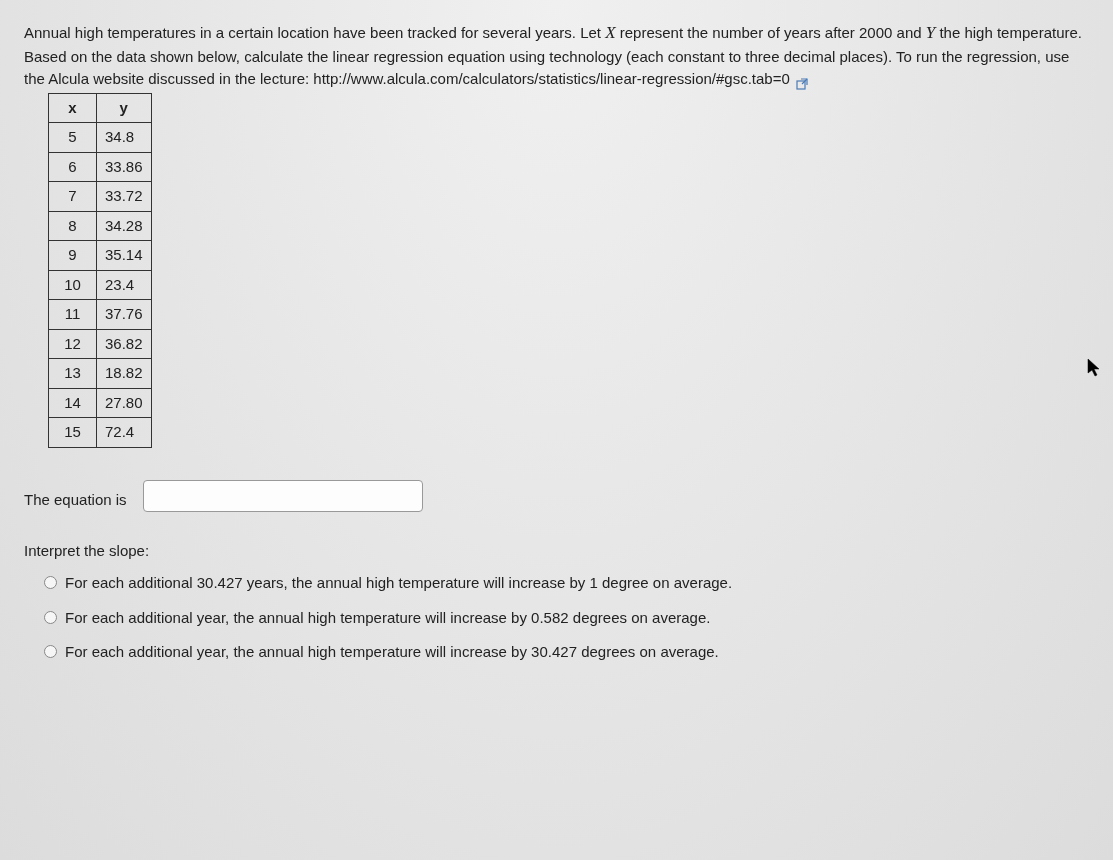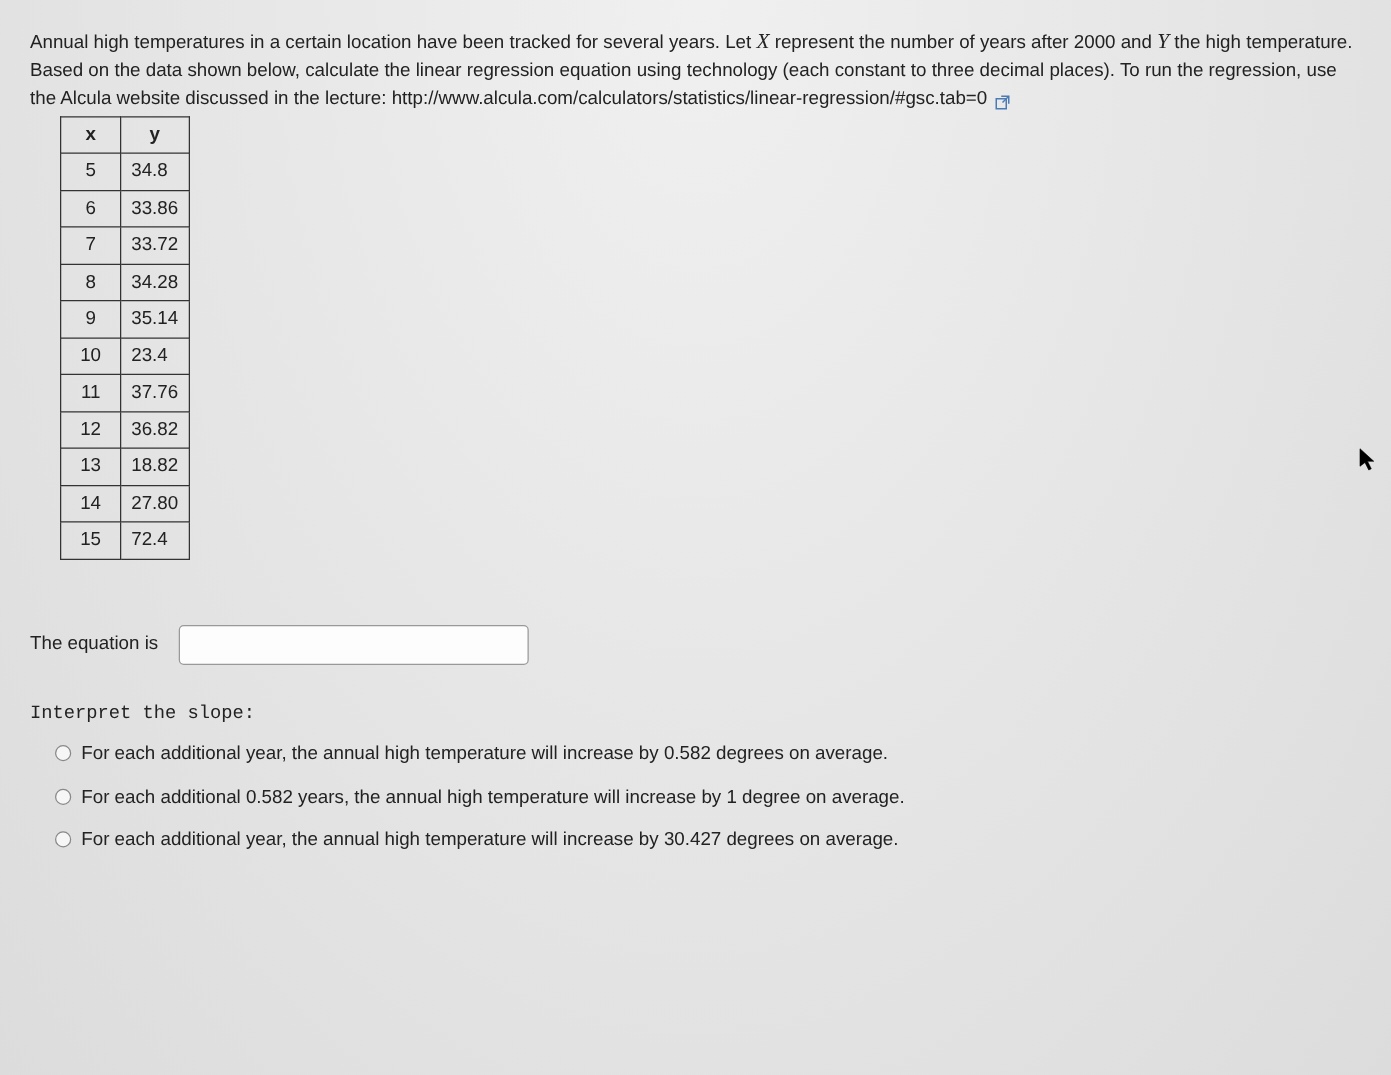--- a/index.html
+++ b/index.html
@@ -50,38 +50,37 @@
       background: transparent;
     }
     table.data-table td {
       text-align: left;
       padding-right: 8px;
     }
     table.data-table td.x-col {
       text-align: center;
     }
     .equation-row {
-      margin-top: 52px;
+      margin-top: 32px;
       margin-bottom: 28px;
       display: flex;
-      align-items: center;
+      align-items: flex-end;
       gap: 16px;
     }
     .equation-input {
       width: 280px;
       height: 32px;
       border: 1px solid #999;
       border-radius: 4px;
       background: #fdfdfd;
       padding: 4px 8px;
       font-size: 15px;
     }
     .interpret-label {
       margin-bottom: 10px;
-      font-family: Liberation Mono, monospace;
     }
     .options {
       margin-left: 20px;
     }
     .option-row {
       display: flex;
       align-items: flex-start;
       gap: 8px;
       margin-bottom: 12px;
     }
@@ -174,25 +173,25 @@
 <div class="equation-row">
   <span>The equation is</span>
   <input type="text" class="equation-input" value="" style="">
 </div>
 
 <div class="interpret-label">Interpret the slope:</div>
 
 <div class="options">
   <div class="option-row">
     <div class="radio-circle"></div>
-    <span>For each additional year, the annual high temperature will increase by 0.582 degrees on average.</span>
+    <span>For each additional 30.427 years, the annual high temperature will increase by 1 degree on average.</span>
   </div>
   <div class="option-row">
     <div class="radio-circle"></div>
-    <span>For each additional 0.582 years, the annual high temperature will increase by 1 degree on average.</span>
+    <span>For each additional year, the annual high temperature will increase by 0.582 degrees on average.</span>
   </div>
   <div class="option-row">
     <div class="radio-circle"></div>
     <span>For each additional year, the annual high temperature will increase by 30.427 degrees on average.</span>
   </div>
 </div>
 
 <div class="cursor-icon">
   <svg width="14" height="20" viewBox="0 0 14 20">
     <path d="M1 1 L1 15 L5 12 L8 18 L10 17 L7 11 L12 11 Z" fill="#000" stroke="#000" stroke-width="0.5"></path>

